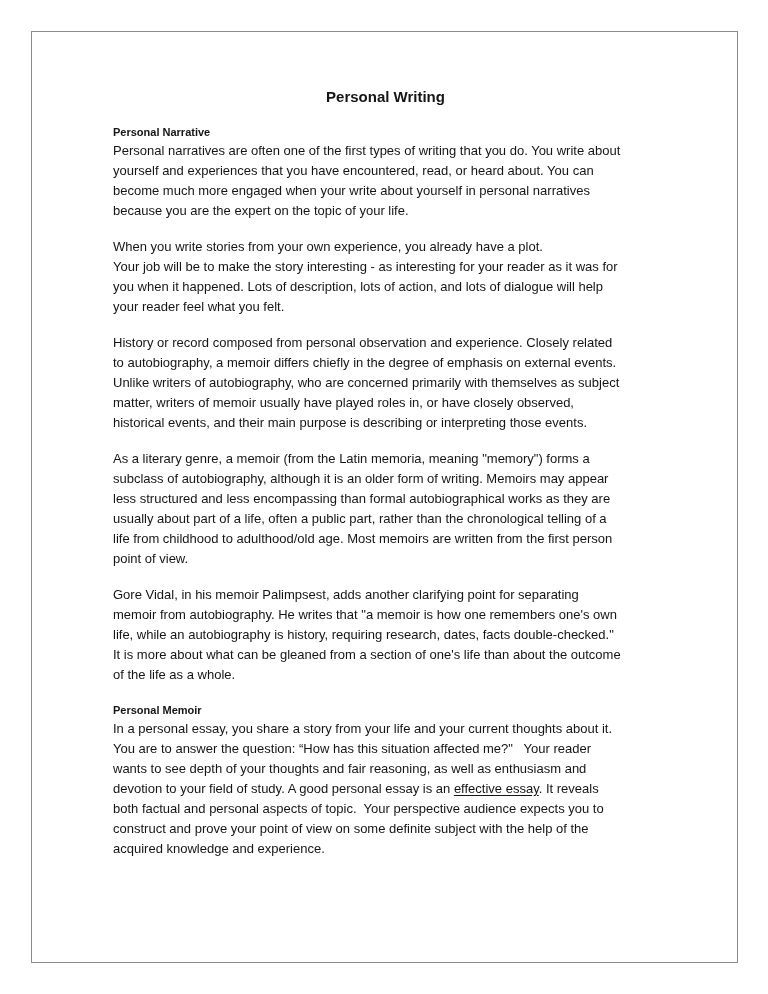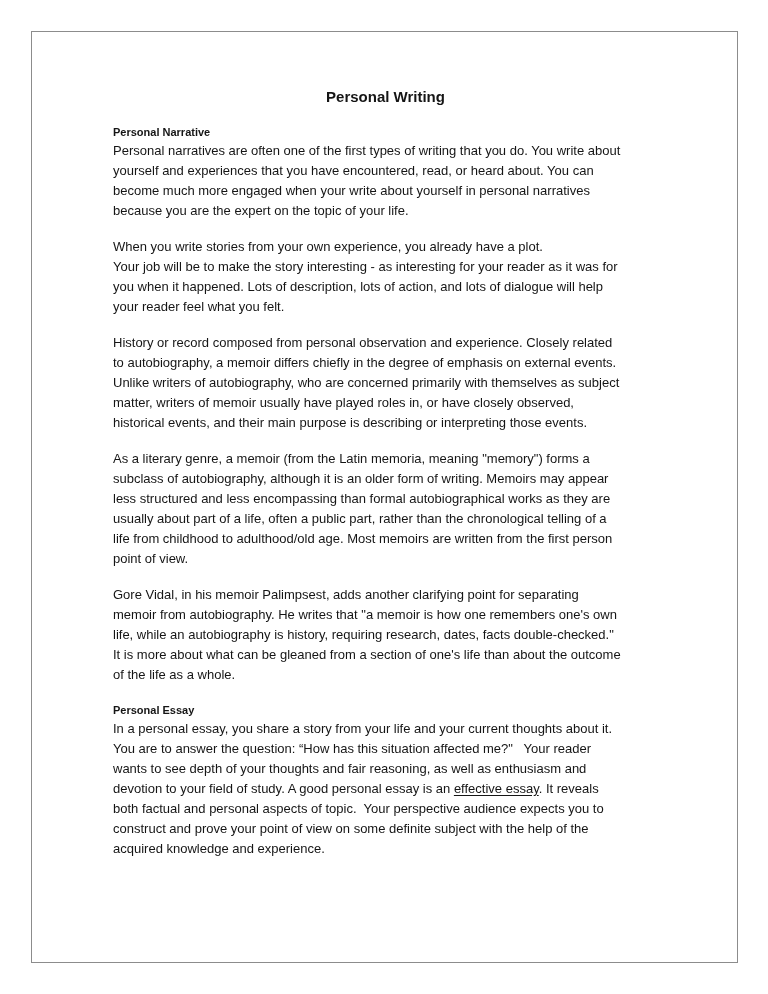--- a/index.html
+++ b/index.html
@@ -66,18 +66,18 @@
       <p class="doc-paragraph">When you write stories from your own experience, you already have a plot.<br>Your job will be to make the story interesting - as interesting for your reader as it was for<br>you when it happened. Lots of description, lots of action, and lots of dialogue will help<br>your reader feel what you felt.</p>
     </section>
 
     <section>
       <p class="doc-paragraph">History or record composed from personal observation and experience. Closely related<br>to autobiography, a memoir differs chiefly in the degree of emphasis on external events.<br>Unlike writers of autobiography, who are concerned primarily with themselves as subject<br>matter, writers of memoir usually have played roles in, or have closely observed,<br>historical events, and their main purpose is describing or interpreting those events.</p>
       <p class="doc-paragraph">As a literary genre, a memoir (from the Latin memoria, meaning "memory") forms a<br>subclass of autobiography, although it is an older form of writing. Memoirs may appear<br>less structured and less encompassing than formal autobiographical works as they are<br>usually about part of a life, often a public part, rather than the chronological telling of a<br>life from childhood to adulthood/old age. Most memoirs are written from the first person<br>point of view.</p>
       <p class="doc-paragraph">Gore Vidal, in his memoir Palimpsest, adds another clarifying point for separating<br>memoir from autobiography. He writes that "a memoir is how one remembers one's own<br>life, while an autobiography is history, requiring research, dates, facts double-checked."<br>It is more about what can be gleaned from a section of one's life than about the outcome<br>of the life as a whole.</p>
     </section>
 
     <section>
-      <h2 class="section-heading">Personal Essay</h2>
+      <h2 class="section-heading">Personal Memoir</h2>
       <p class="doc-paragraph">In a personal essay, you share a story from your life and your current thoughts about it.<br>You are to answer the question: “How has this situation affected me?"   Your reader<br>wants to see depth of your thoughts and fair reasoning, as well as enthusiasm and<br>devotion to your field of study. A good personal essay is an <u>effective essay</u>. It reveals<br>both factual and personal aspects of topic.  Your perspective audience expects you to<br>construct and prove your point of view on some definite subject with the help of the<br>acquired knowledge and experience.</p>
     </section>
 
   </div>
 </div>
 
 </body></html>

